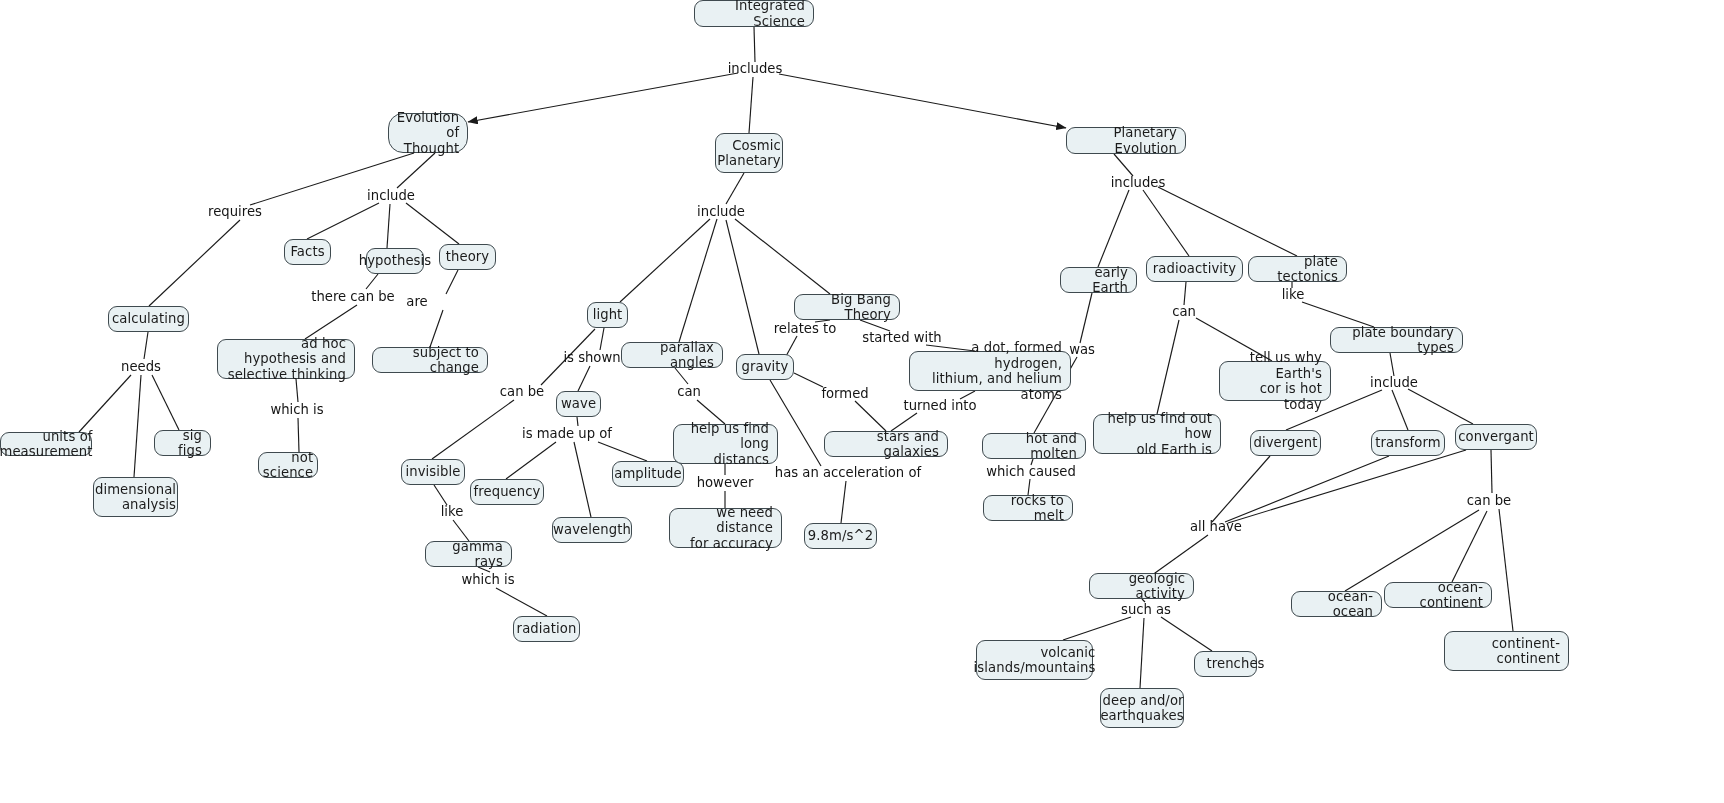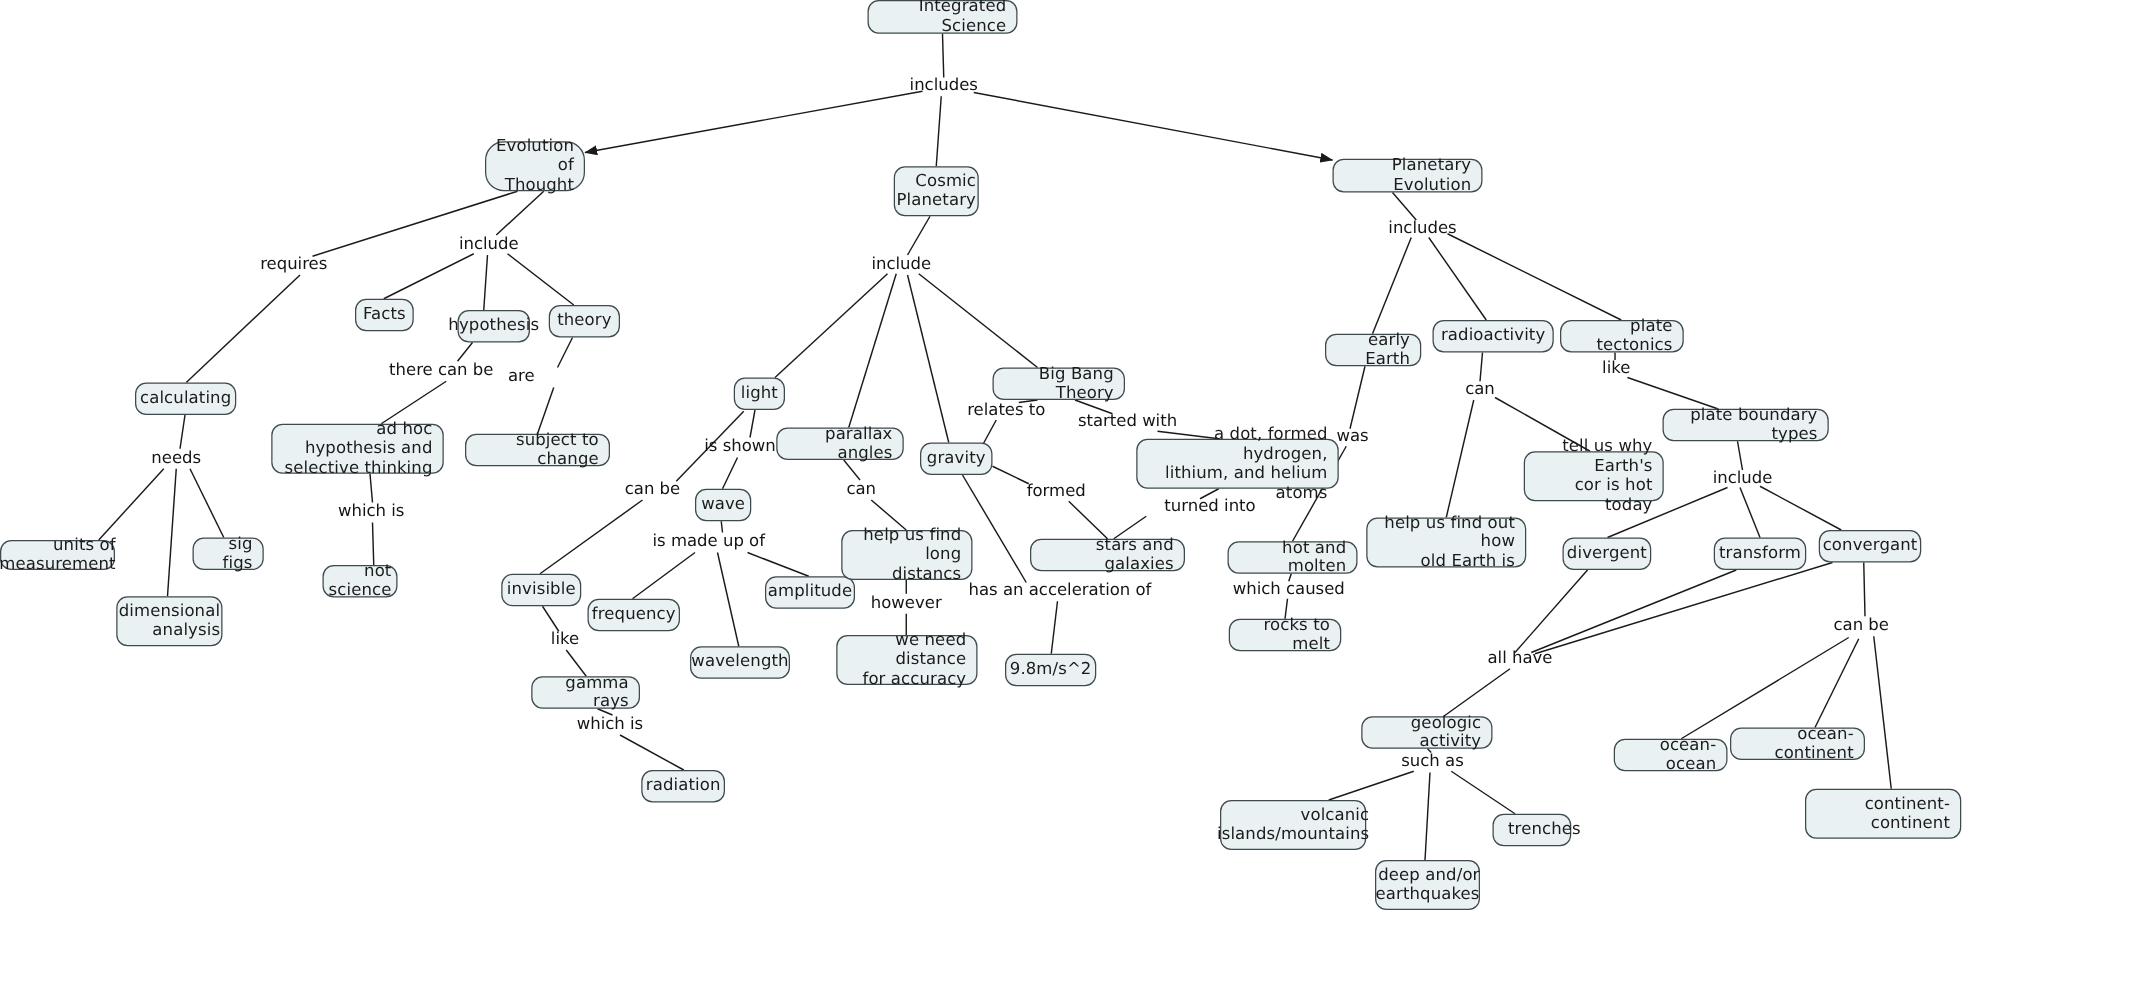--- a/index.html
+++ b/index.html
@@ -226,21 +226,21 @@
       <div class="linklabel" style="left: 592px; top: 358px;">is shown</div>
       <div class="linklabel" style="left: 522px; top: 392px;">can be</div>
       <div class="linklabel" style="left: 567px; top: 434px;">is made up of</div>
       <div class="linklabel" style="left: 452px; top: 512px;">like</div>
       <div class="linklabel" style="left: 488px; top: 580px;">which is</div>
       <div class="linklabel" style="left: 689px; top: 392px;">can</div>
       <div class="linklabel" style="left: 725px; top: 483px;">however</div>
       <div class="linklabel" style="left: 805px; top: 329px;">relates to</div>
       <div class="linklabel" style="left: 902px; top: 338px;">started with</div>
       <div class="linklabel" style="left: 845px; top: 394px;">formed</div>
-      <div class="linklabel" style="left: 968px; top: 406px;">turned into</div>
+      <div class="linklabel" style="left: 940px; top: 406px;">turned into</div>
       <div class="linklabel" style="left: 848px; top: 473px;">has an acceleration of</div>
       <div class="linklabel" style="left: 1138px; top: 183px;">includes</div>
       <div class="linklabel" style="left: 1082px; top: 350px;">was</div>
       <div class="linklabel" style="left: 1184px; top: 312px;">can</div>
       <div class="linklabel" style="left: 1293px; top: 295px;">like</div>
       <div class="linklabel" style="left: 1031px; top: 472px;">which caused</div>
       <div class="linklabel" style="left: 1394px; top: 383px;">include</div>
       <div class="linklabel" style="left: 1216px; top: 527px;">all have</div>
       <div class="linklabel" style="left: 1489px; top: 501px;">can be</div>
       <div class="linklabel" style="left: 1146px; top: 610px;">such as</div>

